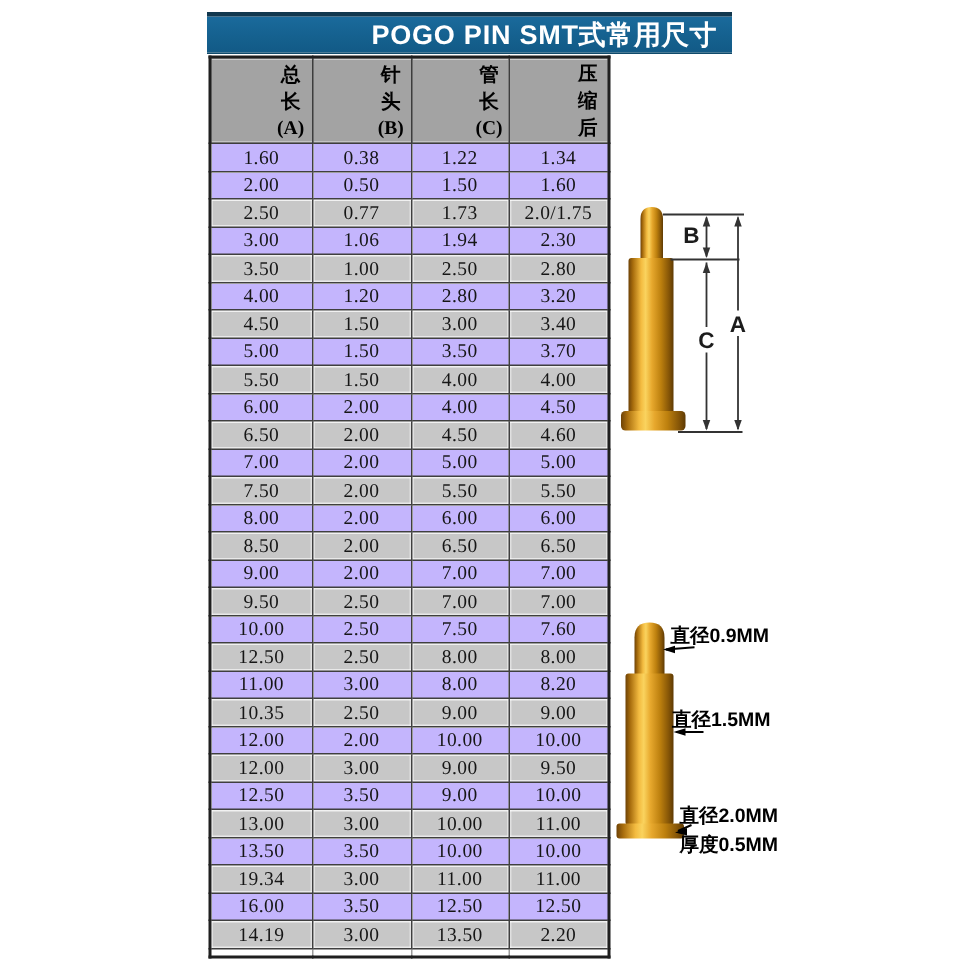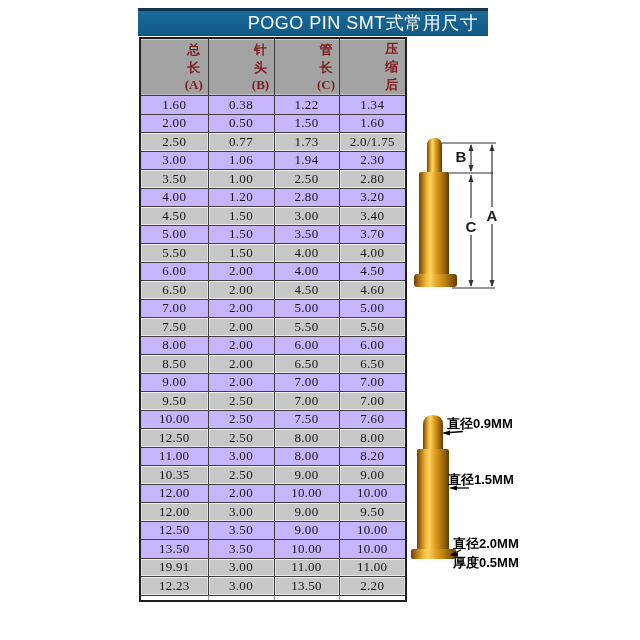--- a/index.html
+++ b/index.html
@@ -11,31 +11,31 @@
   .title-bar{
     position:absolute;left:138px;top:8px;width:350px;height:28px;
     box-sizing:border-box;
     background:linear-gradient(180deg,#1a6a9c 0%,#15618f 55%,#125a86 100%);
     border-top:3px solid #11374e;
     border-bottom:1px solid #0f4a6b;
     display:flex;align-items:center;justify-content:center;
     padding-left:74px;
   }
   .title-bar .title-text{
-    color:#ffffff;font-size:18px;font-weight:normal;letter-spacing:.5px;white-space:nowrap;margin-left:26px;
+    color:#ffffff;font-size:18px;font-weight:bold;letter-spacing:.5px;white-space:nowrap;margin-left:26px;
   }
   
   .spec-table-wrap{position:absolute;left:139px;top:37px;}
   table.spec{
     border-collapse:collapse;table-layout:fixed;width:266px;
     border:2px solid #1f1f1f;
     font-family:"Liberation Serif","DejaVu Serif",serif;
   }
   table.spec th{
-    height:27px;background:#a3a3a3;color:#7f1d1d;
+    height:27px;background:#a3a3a3;color:#000000;
     font-size:13px;font-weight:bold;text-align:center;
     border:1px solid #3d3d3d;
     box-shadow:inset 0 1px 0 rgba(255,255,255,.45),inset 0 -1px 0 rgba(255,255,255,.35);
     padding-left:40px;
   }
   table.spec td{
     height:17.5px;padding:0;text-align:center;vertical-align:middle;
     font-size:13px;color:#161616;letter-spacing:.3px;
     border:1px solid #3f3f3f;white-space:nowrap;overflow:hidden;
   }
@@ -222,34 +222,46 @@
           <td>3.00</td>
           <td>9.00</td>
           <td>9.50</td>
         </tr>
         <tr class="odd">
           <td>12.50</td>
           <td>3.50</td>
           <td>9.00</td>
           <td>10.00</td>
         </tr>
+        <tr class="even">
+          <td>13.00</td>
+          <td>3.00</td>
+          <td>10.00</td>
+          <td>11.00</td>
+        </tr>
         <tr class="odd">
           <td>13.50</td>
           <td>3.50</td>
           <td>10.00</td>
           <td>10.00</td>
         </tr>
         <tr class="even">
-          <td>19.91</td>
+          <td>19.34</td>
           <td>3.00</td>
           <td>11.00</td>
           <td>11.00</td>
         </tr>
-        <tr class="even">
-          <td>12.23</td>
+        <tr class="odd">
+          <td>16.00</td>
+          <td>3.50</td>
+          <td>12.50</td>
+          <td>12.50</td>
+        </tr>
+        <tr class="even">
+          <td>14.19</td>
           <td>3.00</td>
           <td>13.50</td>
           <td>2.20</td>
         </tr>
         <tr class="stub">
           <td></td>
           <td></td>
           <td></td>
           <td></td>
         </tr>

